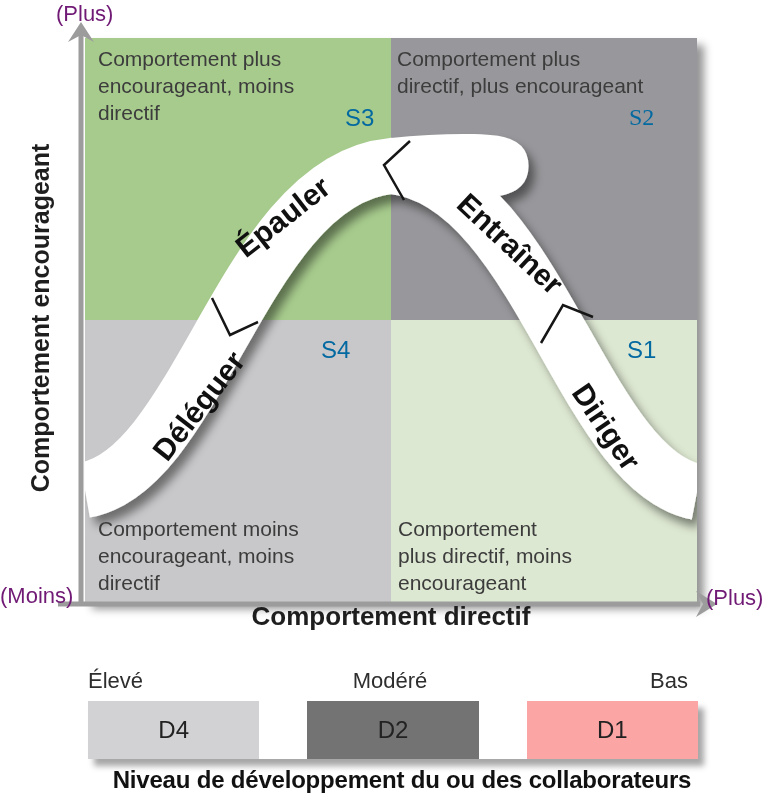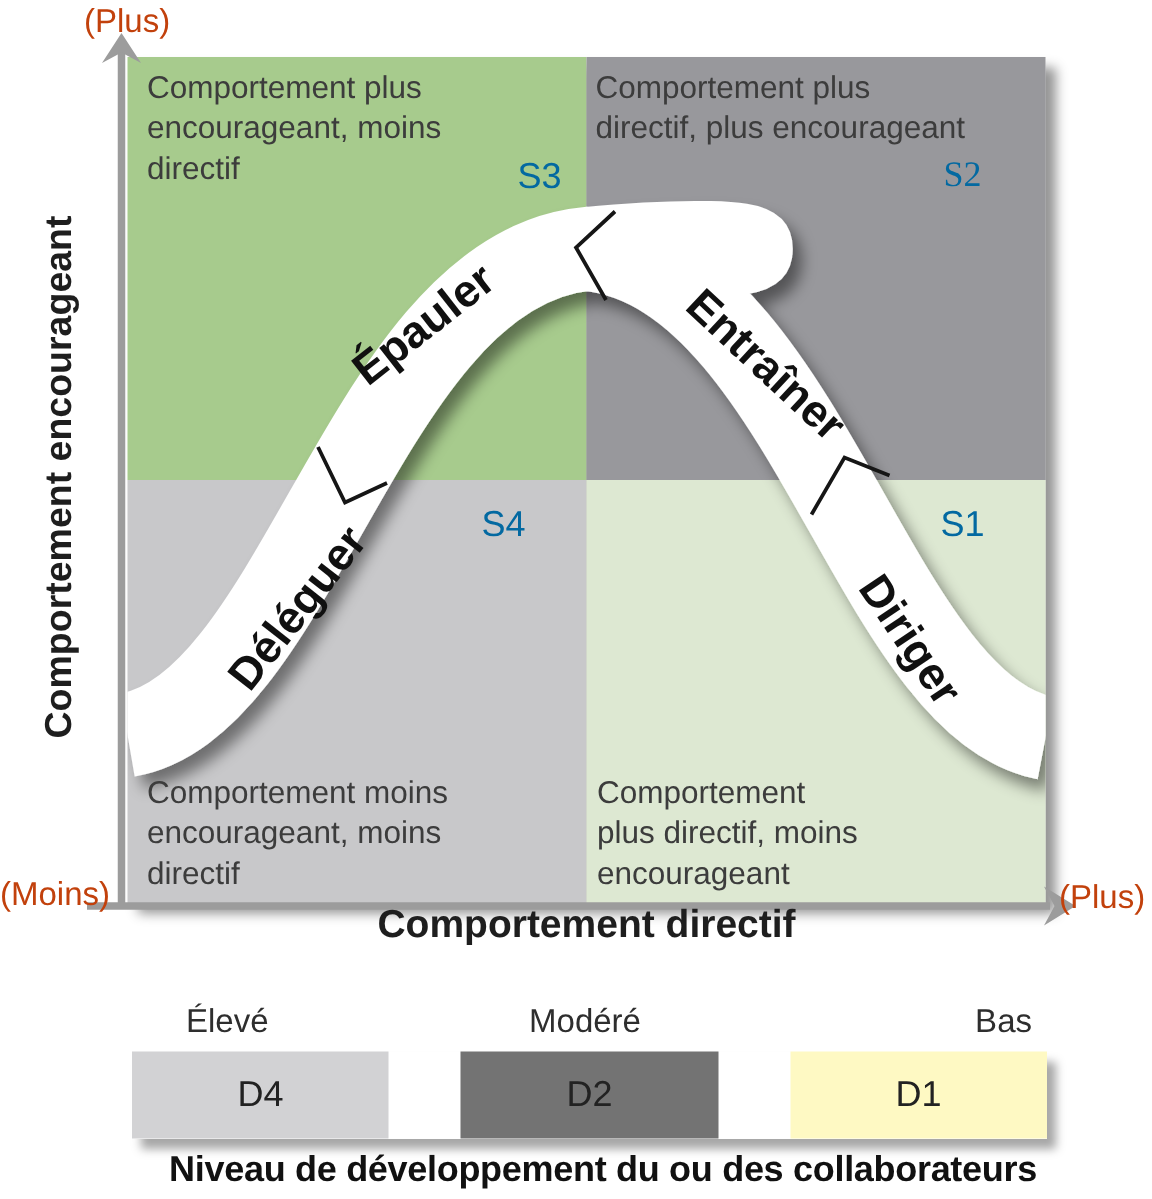--- a/index.html
+++ b/index.html
@@ -3,21 +3,21 @@
 <meta charset="utf-8">
 <style>
   html,body{margin:0;padding:0;background:#ffffff;}
   body{font-family:"Liberation Sans","DejaVu Sans",sans-serif;}
   .stage{position:relative;width:768px;height:799px;background:#fff;overflow:hidden;}
   .stage svg{position:absolute;left:0;top:0;}
 
   .abs{position:absolute;}
 
   
-  .axis-end{font-size:22px;color:#c2410c;white-space:nowrap;}
+  .axis-end{font-size:22px;color:#701a75;white-space:nowrap;}
 
   
   .y-title{left:40px;top:318px;transform:translate(-50%,-50%) rotate(-90deg);
            font-size:25px;font-weight:bold;color:#1e1e1e;white-space:nowrap;}
   .x-title{left:391px;top:616px;transform:translate(-50%,-50%);
            font-size:26px;font-weight:bold;color:#1e1e1e;white-space:nowrap;}
 
   
   .qdesc{font-size:21px;line-height:27px;color:#3c3c3c;white-space:pre-line;}
   .qcode{font-size:24px;color:#0369a1;}
@@ -101,31 +101,31 @@
   <div class="abs qcode" style="left:345px;top:104px;">S3</div>
   <div class="abs qcode" style="left:629px;top:104px;font-family:Liberation Serif, serif;">S2</div>
   <div class="abs qcode" style="left:321px;top:336px;">S4</div>
   <div class="abs qcode" style="left:627px;top:336px;text-align:right;">S1</div>
 
   <div class="abs curve-label lbl-deleguer">Déléguer</div>
   <div class="abs curve-label lbl-epauler">Épauler</div>
   <div class="abs curve-label lbl-entrainer">Entraîner</div>
   <div class="abs curve-label lbl-diriger">Diriger</div>
 
-  <div class="abs scale-label" style="left:88px;margin-left:36px;">Élevé</div>
+  <div class="abs scale-label" style="left:88px;">Élevé</div>
   <div class="abs scale-label" style="left:390px;transform:translateX(-50%);">Modéré</div>
   <div class="abs scale-label" style="left:688px;transform:translateX(-100%);">Bas</div>
 
   <div class="abs dev-bar">
     <div class="dev-seg" style="background: rgb(210, 210, 212);">
       <span>D4</span>
     </div>
     <div class="dev-seg" style="background: #737373; text-align: center;">
       <span>D2</span>
     </div>
-    <div class="dev-seg" style="background: #fef9c3; text-align: right;">
+    <div class="dev-seg" style="background: #fca5a5; text-align: right;">
       <span>D1</span>
     </div>
   </div>
 
   <div class="abs dev-title">Niveau de développement du ou des collaborateurs</div>
 
 </div>
 
 </body></html>

